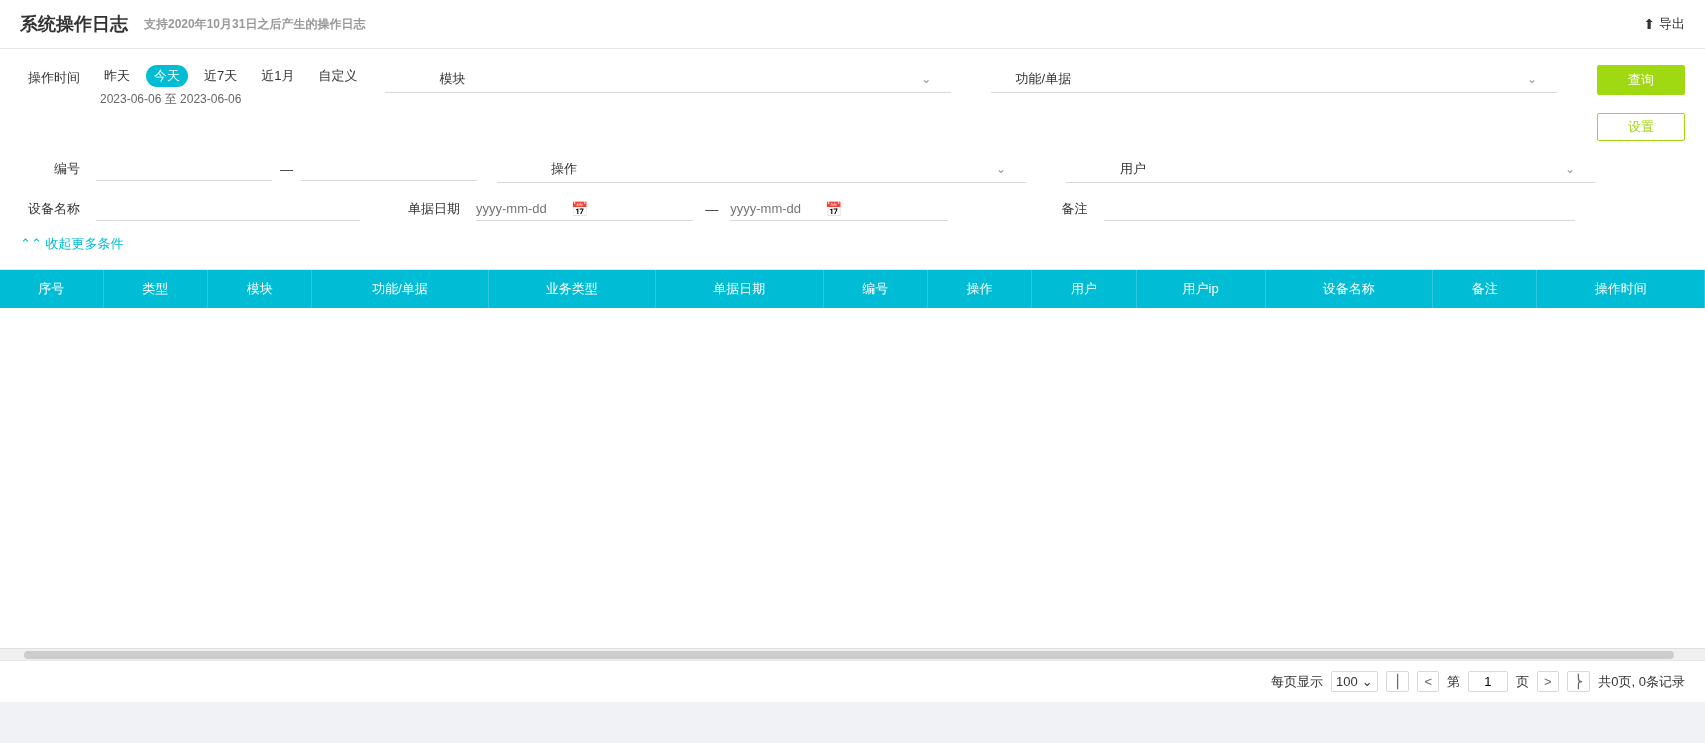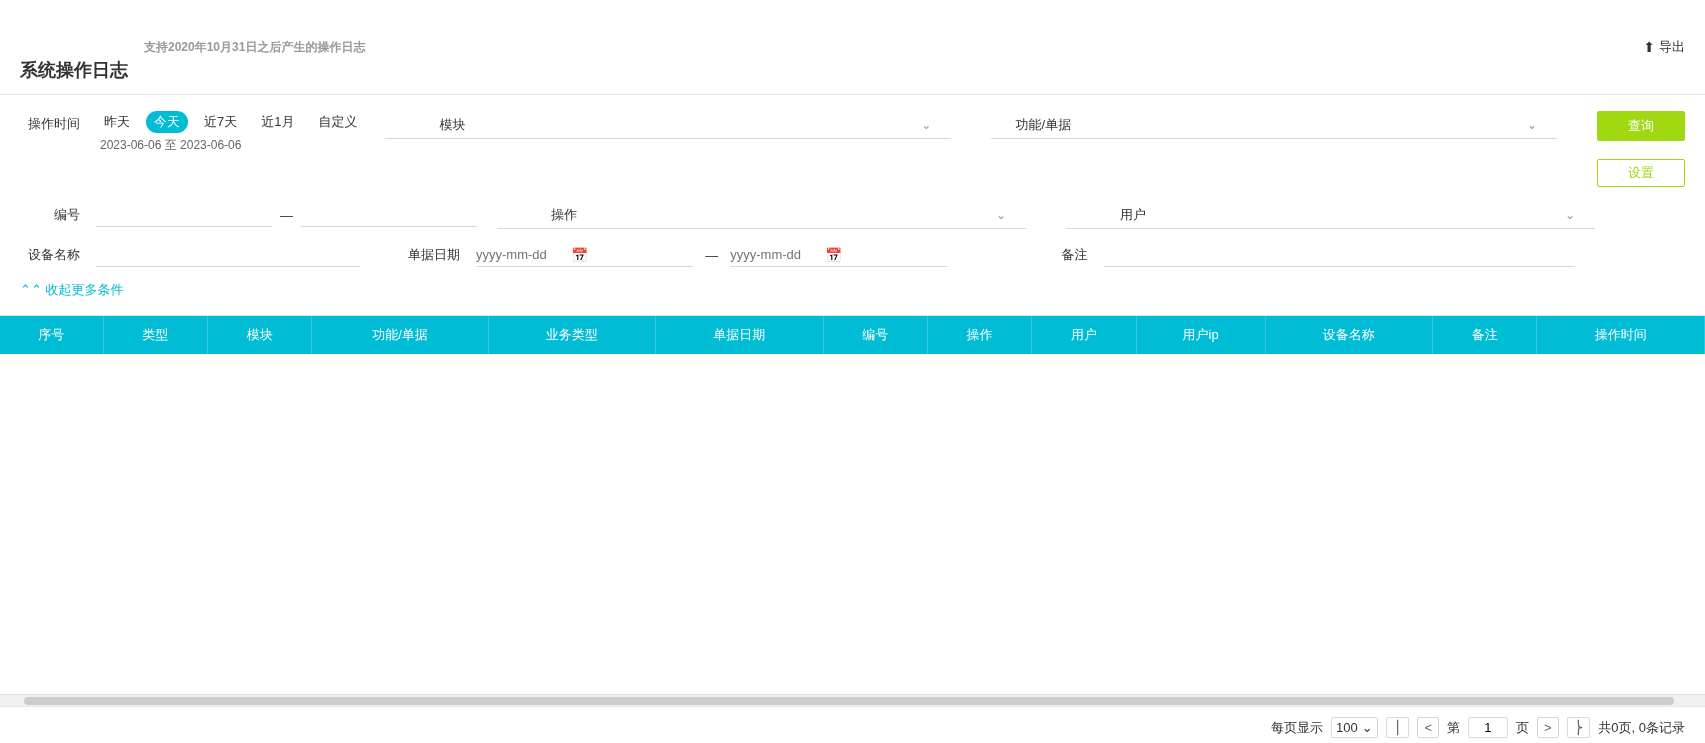--- a/index.html
+++ b/index.html
@@ -9,21 +9,20 @@
       background: #fff;
       padding: 12px 20px;
       display: flex;
       align-items: center;
       border-bottom: 1px solid #e8e8e8;
     }
     .page-title {
       font-size: 18px;
       font-weight: bold;
       color: #333;
-      margin-top: 46px;
     }
     .page-subtitle {
       margin-left: 16px;
       font-size: 12px;
       color: #999;
       font-weight: bold;
     }
     .export-btn {
       margin-left: auto;
       display: flex;

